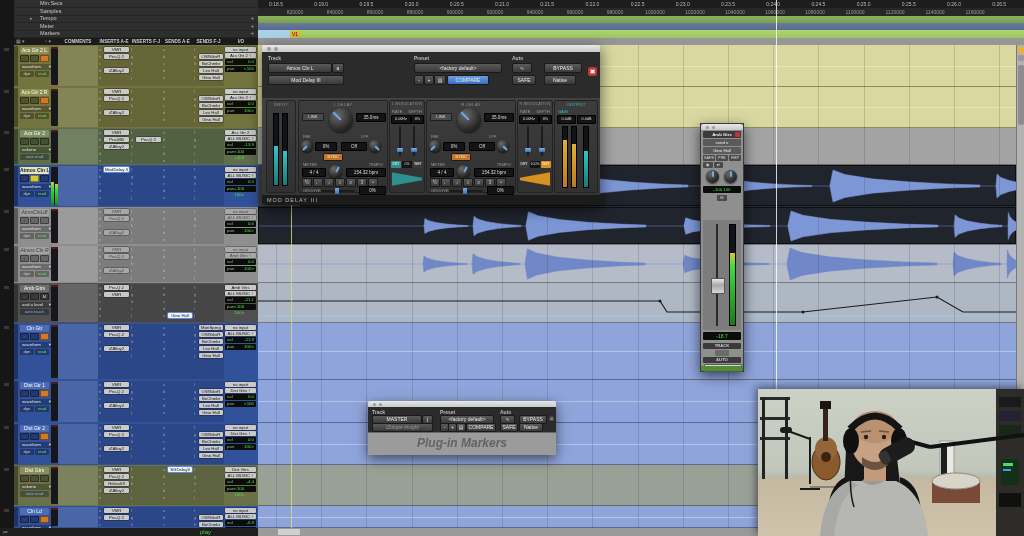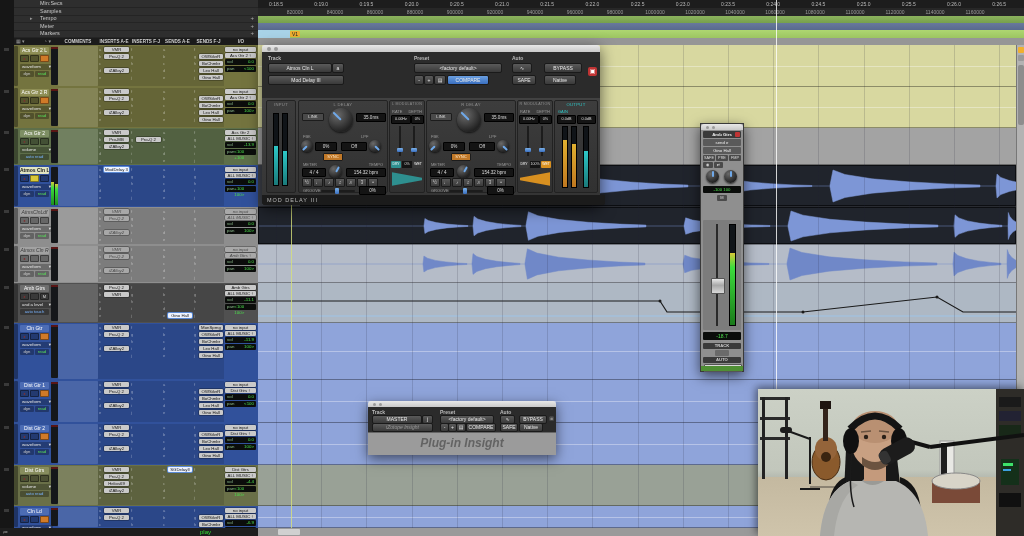--- a/index.html
+++ b/index.html
@@ -1757,21 +1757,21 @@
       <span class="pi-btn" style="left:88px;top:16px;width:8px;height:7px;line-height:7px;">▤</span>
       <span class="pi-btn" style="left:98px;top:16px;width:28px;height:7px;line-height:7px;">COMPARE</span>
       <span class="pi-lbl" style="left:132px;top:2px;">Auto</span>
       <span class="pi-btn" style="left:132px;top:8px;width:13px;height:7px;line-height:7px;">∿</span>
       <span class="pi-btn" style="left:132px;top:16px;width:16px;height:7px;line-height:7px;">SAFE</span>
       <span class="pi-btn" style="left:151px;top:8px;width:26px;height:7px;line-height:7px;">BYPASS</span>
       <span class="pi-btn" style="left:151px;top:16px;width:22px;height:7px;line-height:7px;">Native</span>
       <span style="position:absolute;right:2px;top:8px;font-size:5px;color:#888;">▣</span>
     </div>
     <div id="ia-body">
-      <div id="ia-msg">Plug-in Insight</div>
+      <div id="ia-msg">Plug-in Markers</div>
     </div>
   </div>
 
   <div id="webcam">
     <div id="wc-floor"></div>
     <svg width="266" height="147" style="position:absolute;left:0;top:0;">
 
       <rect x="2" y="8" width="30" height="3" fill="#2a2a2a"></rect>
         <rect x="2" y="28" width="30" height="3" fill="#2a2a2a"></rect>
       <rect x="2" y="48" width="30" height="3" fill="#2a2a2a"></rect>

